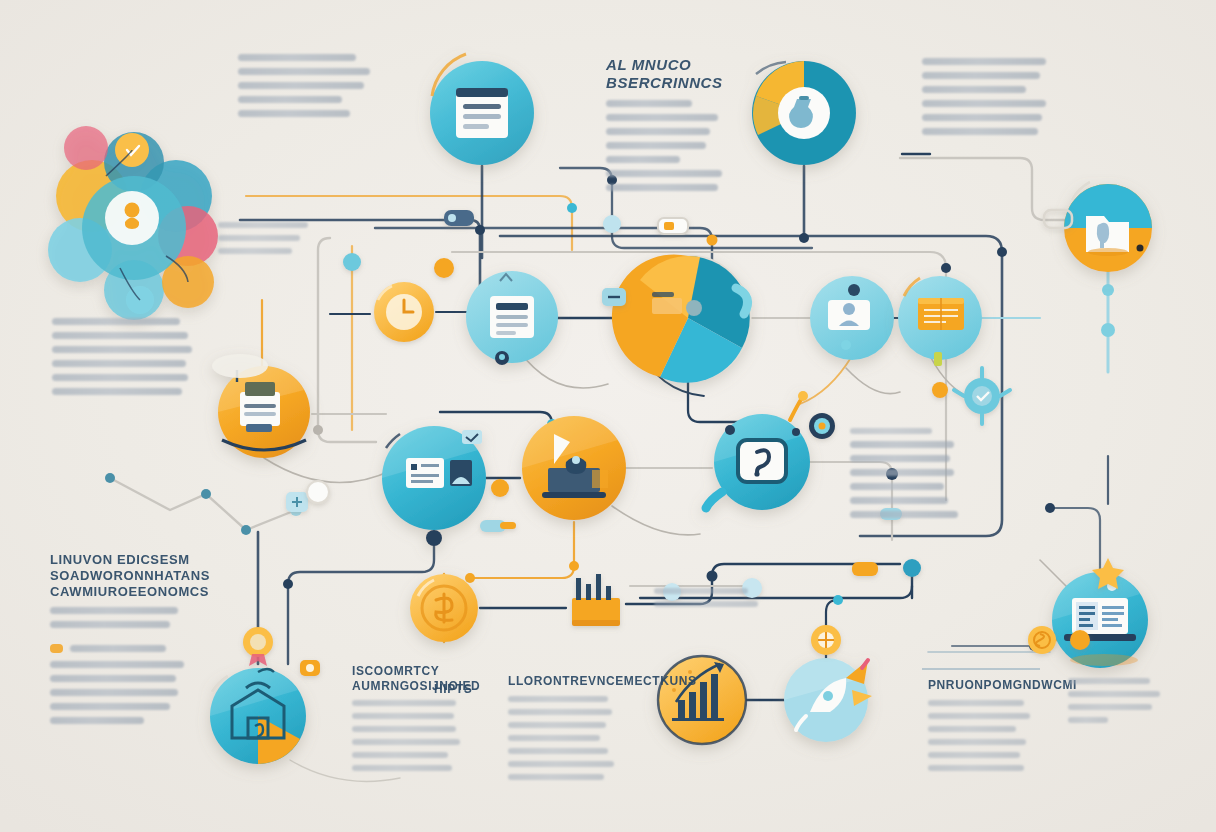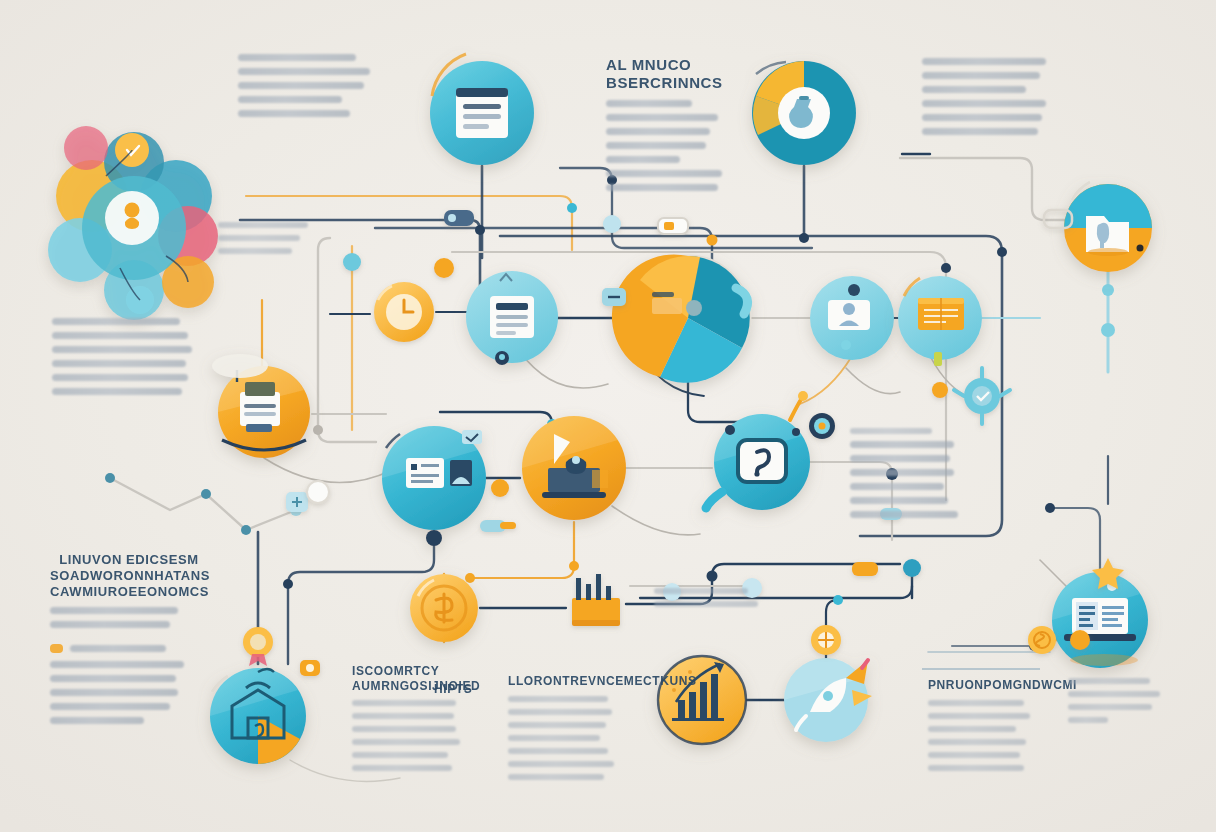--- a/index.html
+++ b/index.html
@@ -508,21 +508,21 @@
   </svg>
 
   <div class="tblock" style="left:238px;top:54px;width:152px;">
     <div class="tline" style="width:118px"></div>
     <div class="tline" style="width:132px"></div>
     <div class="tline" style="width:126px"></div>
     <div class="tline" style="width:104px"></div>
     <div class="tline" style="width:112px"></div>
   </div>
 
-  <div class="tblock" style="left:606px;top:56px;width:148px;">
+  <div class="tblock" style="left:606px;top:56px;width:148px;font-style:italic;">
     <div class="thead" style="font-size:15px;">Al Mnuco Bsercrinncs</div>
     <div class="tline" style="width:86px"></div>
     <div class="tline" style="width:112px"></div>
     <div class="tline" style="width:104px"></div>
     <div class="tline" style="width:100px"></div>
     <div class="tline" style="width:74px"></div>
     <div class="tline" style="width:116px"></div>
     <div class="tline" style="width:112px"></div>
   </div>
 
@@ -555,21 +555,21 @@
     <div class="tline" style="width:104px"></div>
     <div class="tline" style="width:100px"></div>
     <div class="tline" style="width:104px"></div>
     <div class="tline" style="width:94px"></div>
     <div class="tline" style="width:98px"></div>
     <div class="tline" style="width:108px"></div>
   </div>
 
 
   <div class="tblock" style="left:50px;top:552px;width:158px;">
-    <div class="thead" style="font-size:13px;text-align:center;">Linuvon Edicsesm
+    <div class="thead" style="font-size:13px;">Linuvon Edicsesm
 Soadworonnhatans
 Cawmiuroeeonomcs</div>
     <div class="tline" style="width:128px"></div>
     <div class="tline" style="width:120px;margin-bottom:16px"></div>
     <div class="bullet-row">
       <span class="bullet-dot"></span>
       <span class="tline" style="width:96px;margin:0"></span>
     </div>
     <div class="tline" style="width:134px"></div>
     <div class="tline" style="width:126px"></div>

